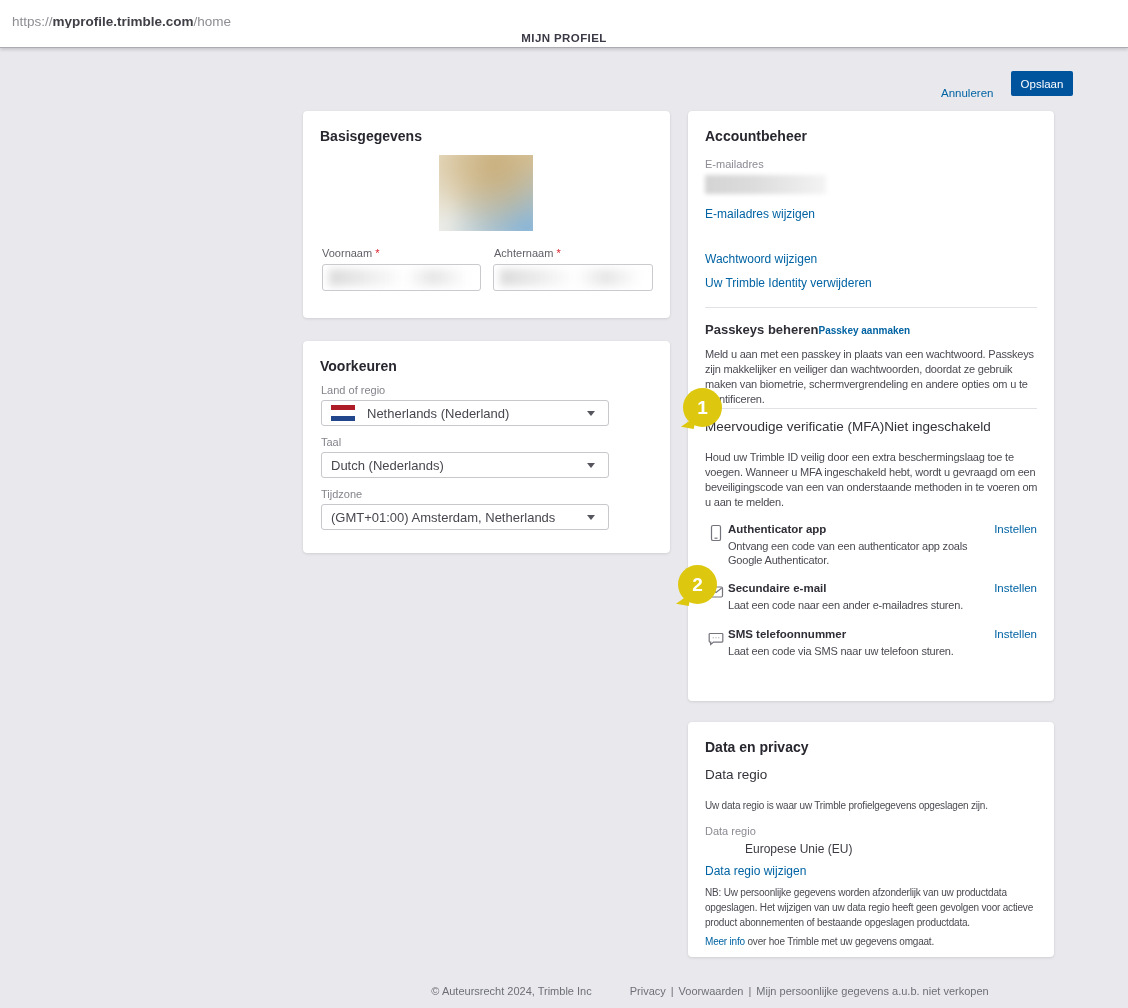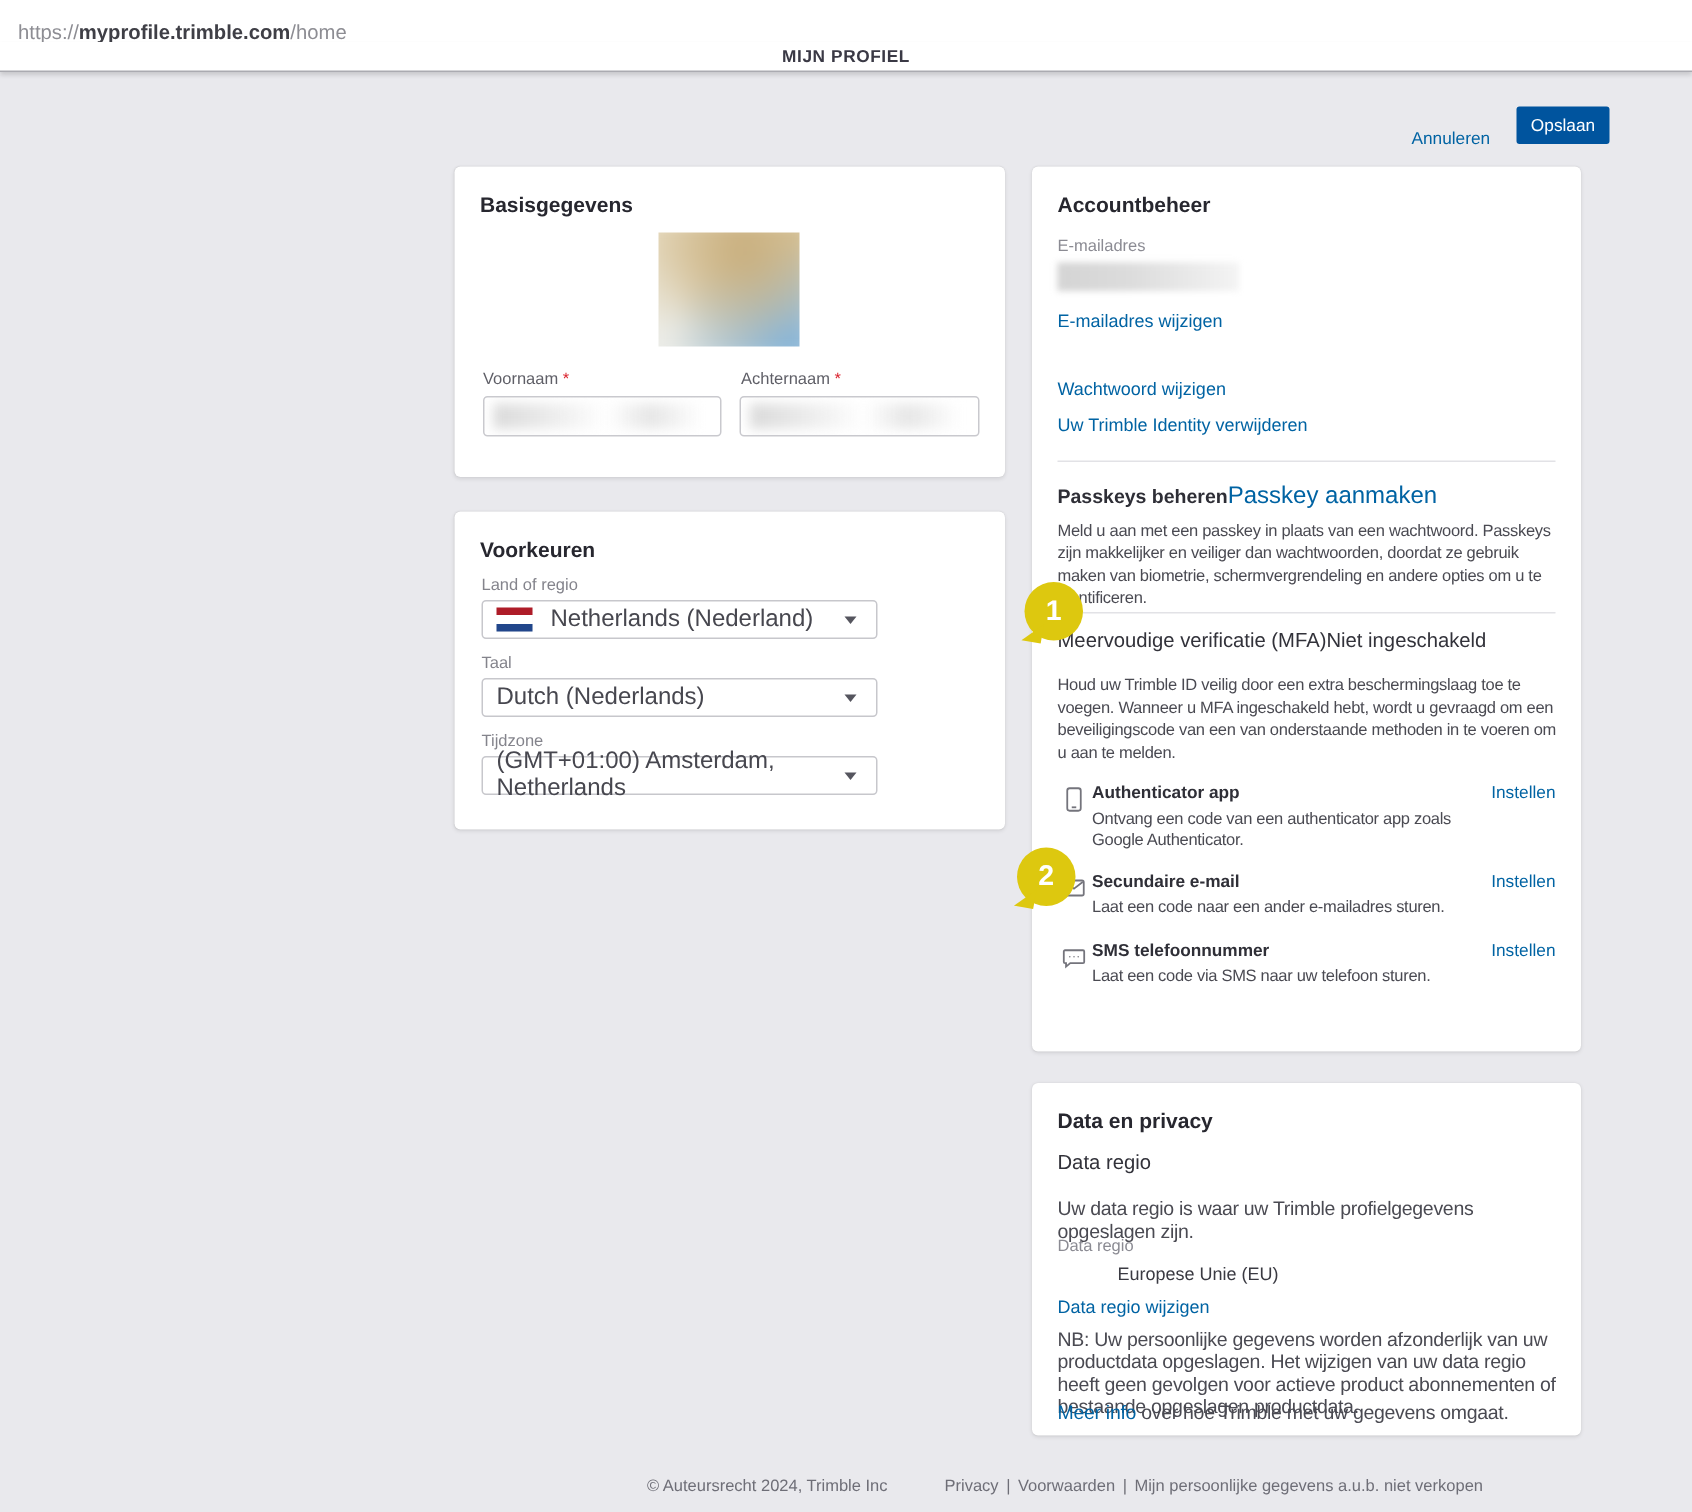--- a/index.html
+++ b/index.html
@@ -46,53 +46,53 @@
       linear-gradient(150deg,#e7dcc4 0%, #d9c69c 45%, #c9d4dc 100%); }
   .field-label { position:absolute; font-size:11px; color:#5f5f67; }
   .req { color:#da212c; }
   .text-input { position:absolute; width:160px; height:27px; background:#fff;
                 border:1px solid #c9c9ce; border-radius:3px; overflow:hidden; }
   .name-blur { position:absolute; inset:4px 6px; filter:blur(4px);
     background:linear-gradient(90deg,#dadada 0%, #ededed 28%, rgba(255,255,255,0) 52%, #e6e6e6 72%, rgba(255,255,255,0) 96%); }
 
   
   .pref-label { position:absolute; left:18px; font-size:11px; color:#84848c; }
-  .select { position:absolute; left:18px; width:264px; height:26px; background:#fff;
+  .select { position:absolute; left:18px; width:288px; height:26px; background:#fff;
             border:1px solid #c7c7cc; border-radius:3px; display:flex; align-items:center;
-            padding:0 30px 0 9px; font-size:16px; color:#47474f; cursor:pointer; }
+            padding:0 30px 0 9px; font-size:13px; color:#47474f; cursor:pointer; }
   .caret { position:absolute; right:13px; top:50%; margin-top:-2px; width:0; height:0;
            border-left:4.5px solid transparent; border-right:4.5px solid transparent;
            border-top:5px solid #55555e; }
   .flag { width:24px; height:16px; margin-right:12px; flex:none; display:flex; flex-direction:column;
           box-shadow:0 0 0 1px rgba(0,0,0,0.05) inset; }
   .flag div { flex:1; }
   .flag .red { background:#ae1c28; } .flag .white { background:#fff; } .flag .blue { background:#21468b; }
 
   
   .small-label { position:absolute; font-size:11px; color:#8b8b93; }
   .email-blur { position:absolute; left:17px; top:64px; width:121px; height:19px; filter:blur(2px);
                 background:linear-gradient(90deg,#d4d4d4 0%, #dcdcdc 40%, #ebebeb 78%, #f4f4f4 100%); }
   .acc-link { position:absolute; left:17px; font-size:12px; }
   .divider { position:absolute; left:17px; right:17px; height:1px; background:#e2e2e6; }
   .row-head { position:absolute; left:17px; right:17px; display:flex; justify-content:flex-start; align-items:baseline; }
   .subhead { font-size:13px; font-weight:700; color:#2e2e36; }
   .subhead-lg { font-size:13.5px; font-weight:400; color:#32323a; }
-  .right-link { font-size:16px; }
+  .right-link { font-size:10px;font-weight:bold; }
   .body-text { position:absolute; left:17px; width:334px; font-size:11px; line-height:15px;
                color:#4a4a52; letter-spacing:-0.2px; }
 
   .method { position:absolute; left:17px; right:17px; height:50px; }
   .m-icon { position:absolute; left:3px; top:1px; width:16px; height:18px; color:#74747c; }
   .m-title { position:absolute; left:23px; top:0; font-size:11.5px; font-weight:700; color:#2f2f37; }
   .m-desc { position:absolute; left:23px; top:16px; max-width:250px; font-size:11px; line-height:14px;
             color:#4a4a52; letter-spacing:-0.2px; }
   .m-action { position:absolute; right:0; top:0; font-size:11.5px; }
 
   
-  .pv-text { position:absolute; left:17px; width:334px; font-size:13px; line-height:15px;
+  .pv-text { position:absolute; left:17px; width:334px; font-size:10px; line-height:15px;
              color:#4a4a52; letter-spacing:-0.2px; }
   .pv-value { position:absolute; left:17px; font-size:12px; color:#3a3a42;margin-left:40px; }
 
   
   .marker { position:absolute; width:39px; height:39px; border-radius:50%; background:#ddc80f;
             color:#fff; font-size:19px; font-weight:700; display:flex; align-items:center;
             justify-content:center; z-index:5; }
   .marker::after { content:""; position:absolute; left:-1px; bottom:-1px; width:0; height:0;
                    border-top:13px solid #ddc80f; border-left:13px solid transparent;
                    transform:rotate(100deg); z-index:-1; }

